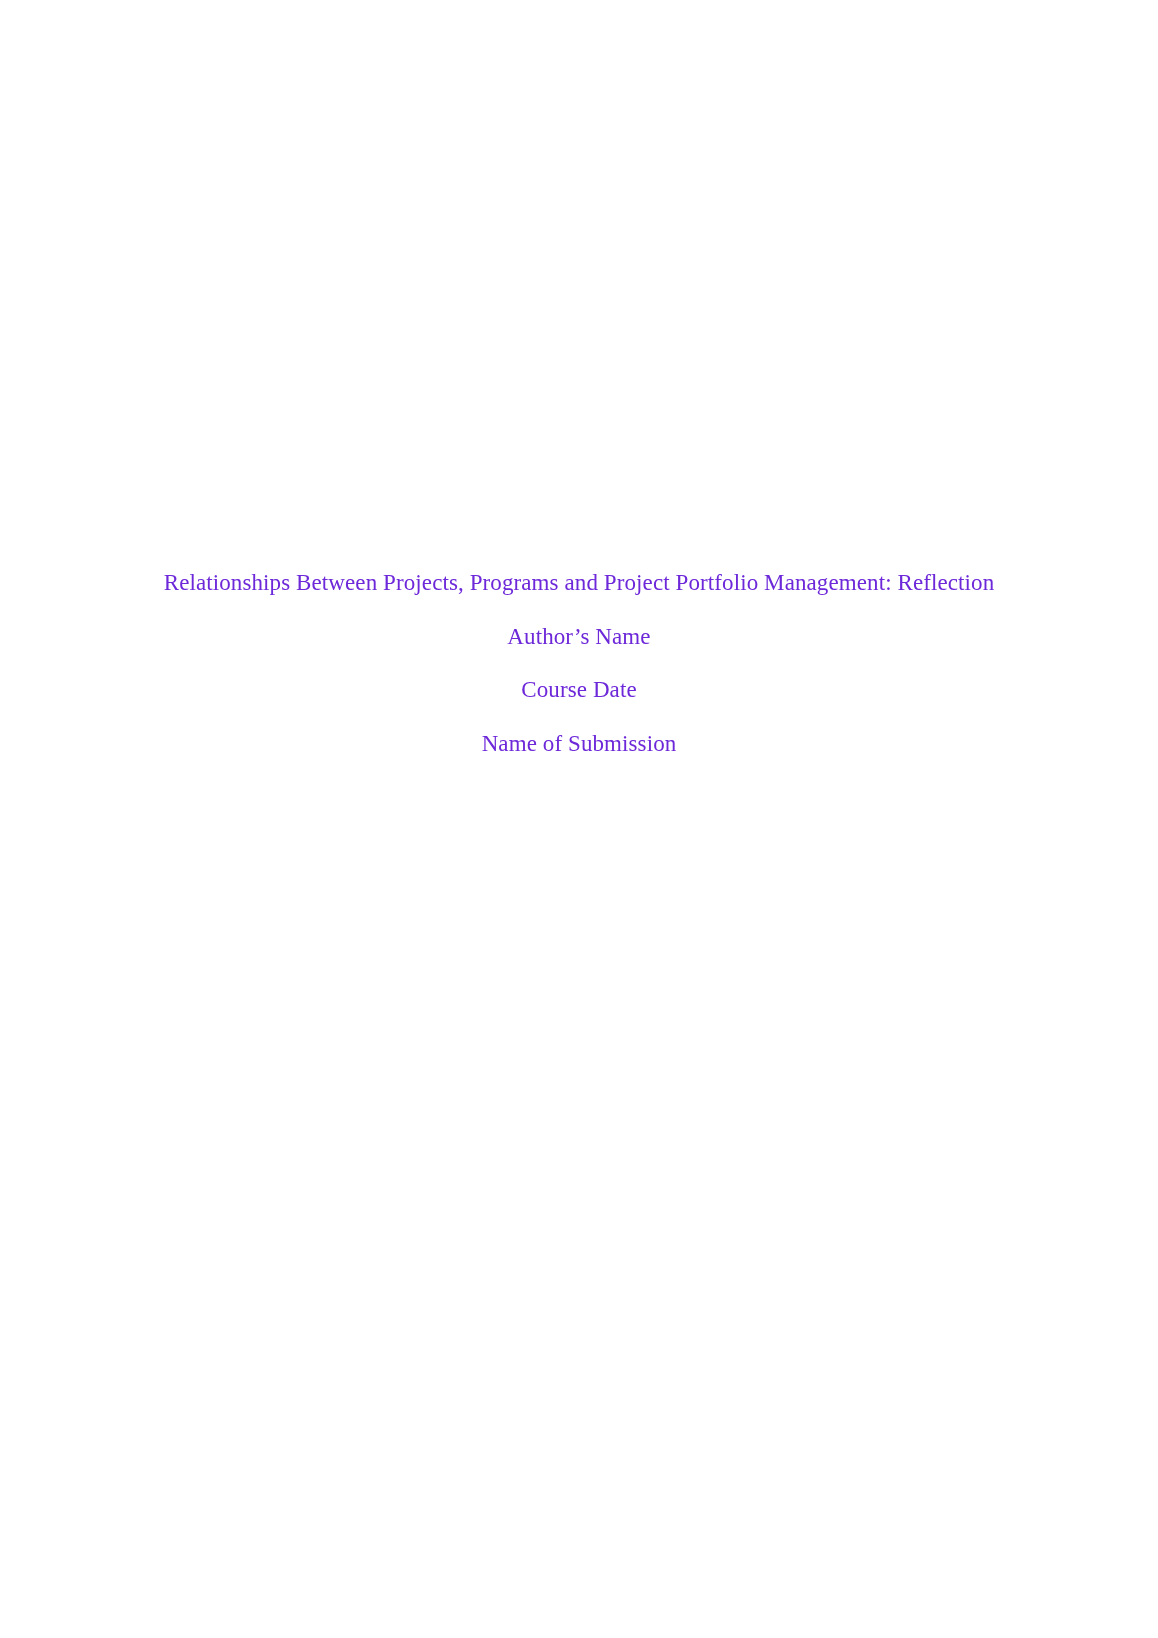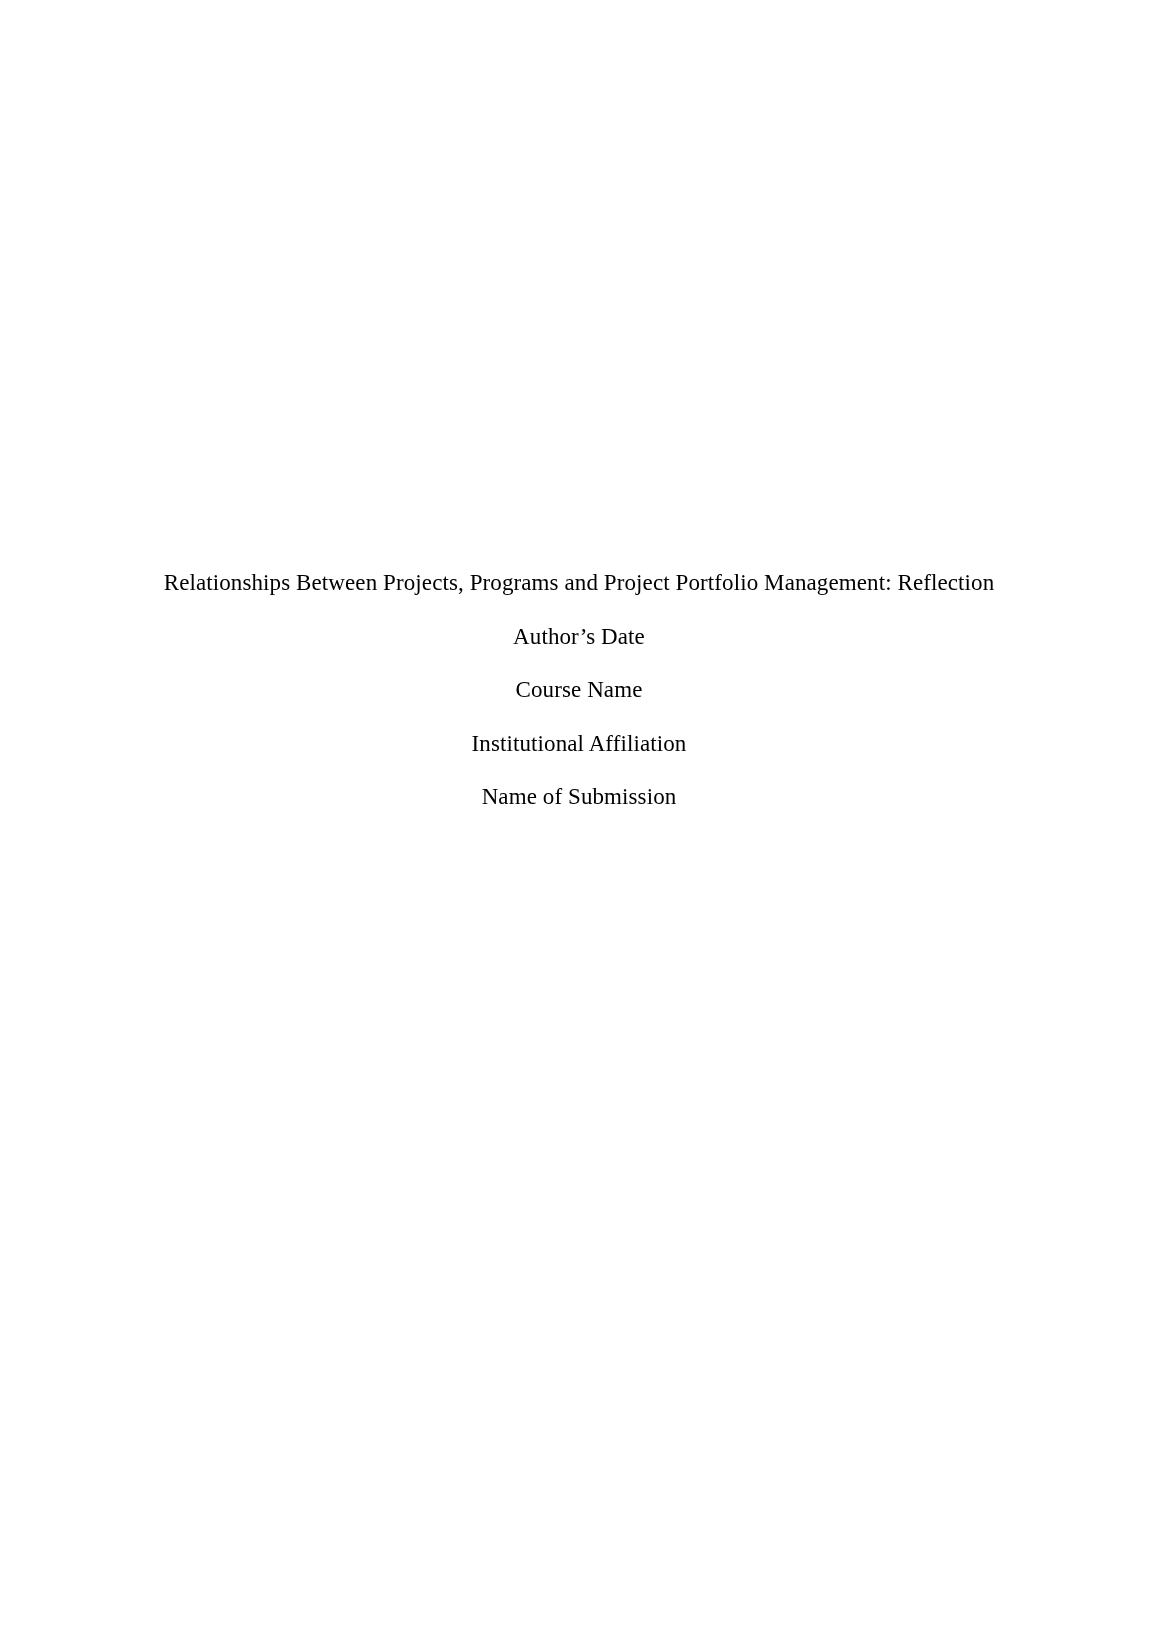--- a/index.html
+++ b/index.html
@@ -20,29 +20,28 @@
   .title-block {
     position: absolute;
     left: 0;
     right: 0;
     top: 556px;
     text-align: center;
   }
   .title-line {
     font-size: 23px;
     line-height: 53.5px;
-    color: #000000;
+    color: #6d28d9;
     letter-spacing: 0.1px;
     white-space: nowrap;
   }
 </style>
 </head>
 <body>
 
 <div class="page">
   <div class="title-block">
     <div class="title-line">Relationships Between Projects, Programs and Project Portfolio Management: Reflection</div>
-    <div class="title-line">Author’s Date</div>
-    <div class="title-line">Course Name</div>
-    <div class="title-line">Institutional Affiliation</div>
+    <div class="title-line">Author’s Name</div>
+    <div class="title-line">Course Date</div>
     <div class="title-line">Name of Submission</div>
   </div>
 </div>
 
 </body></html>

